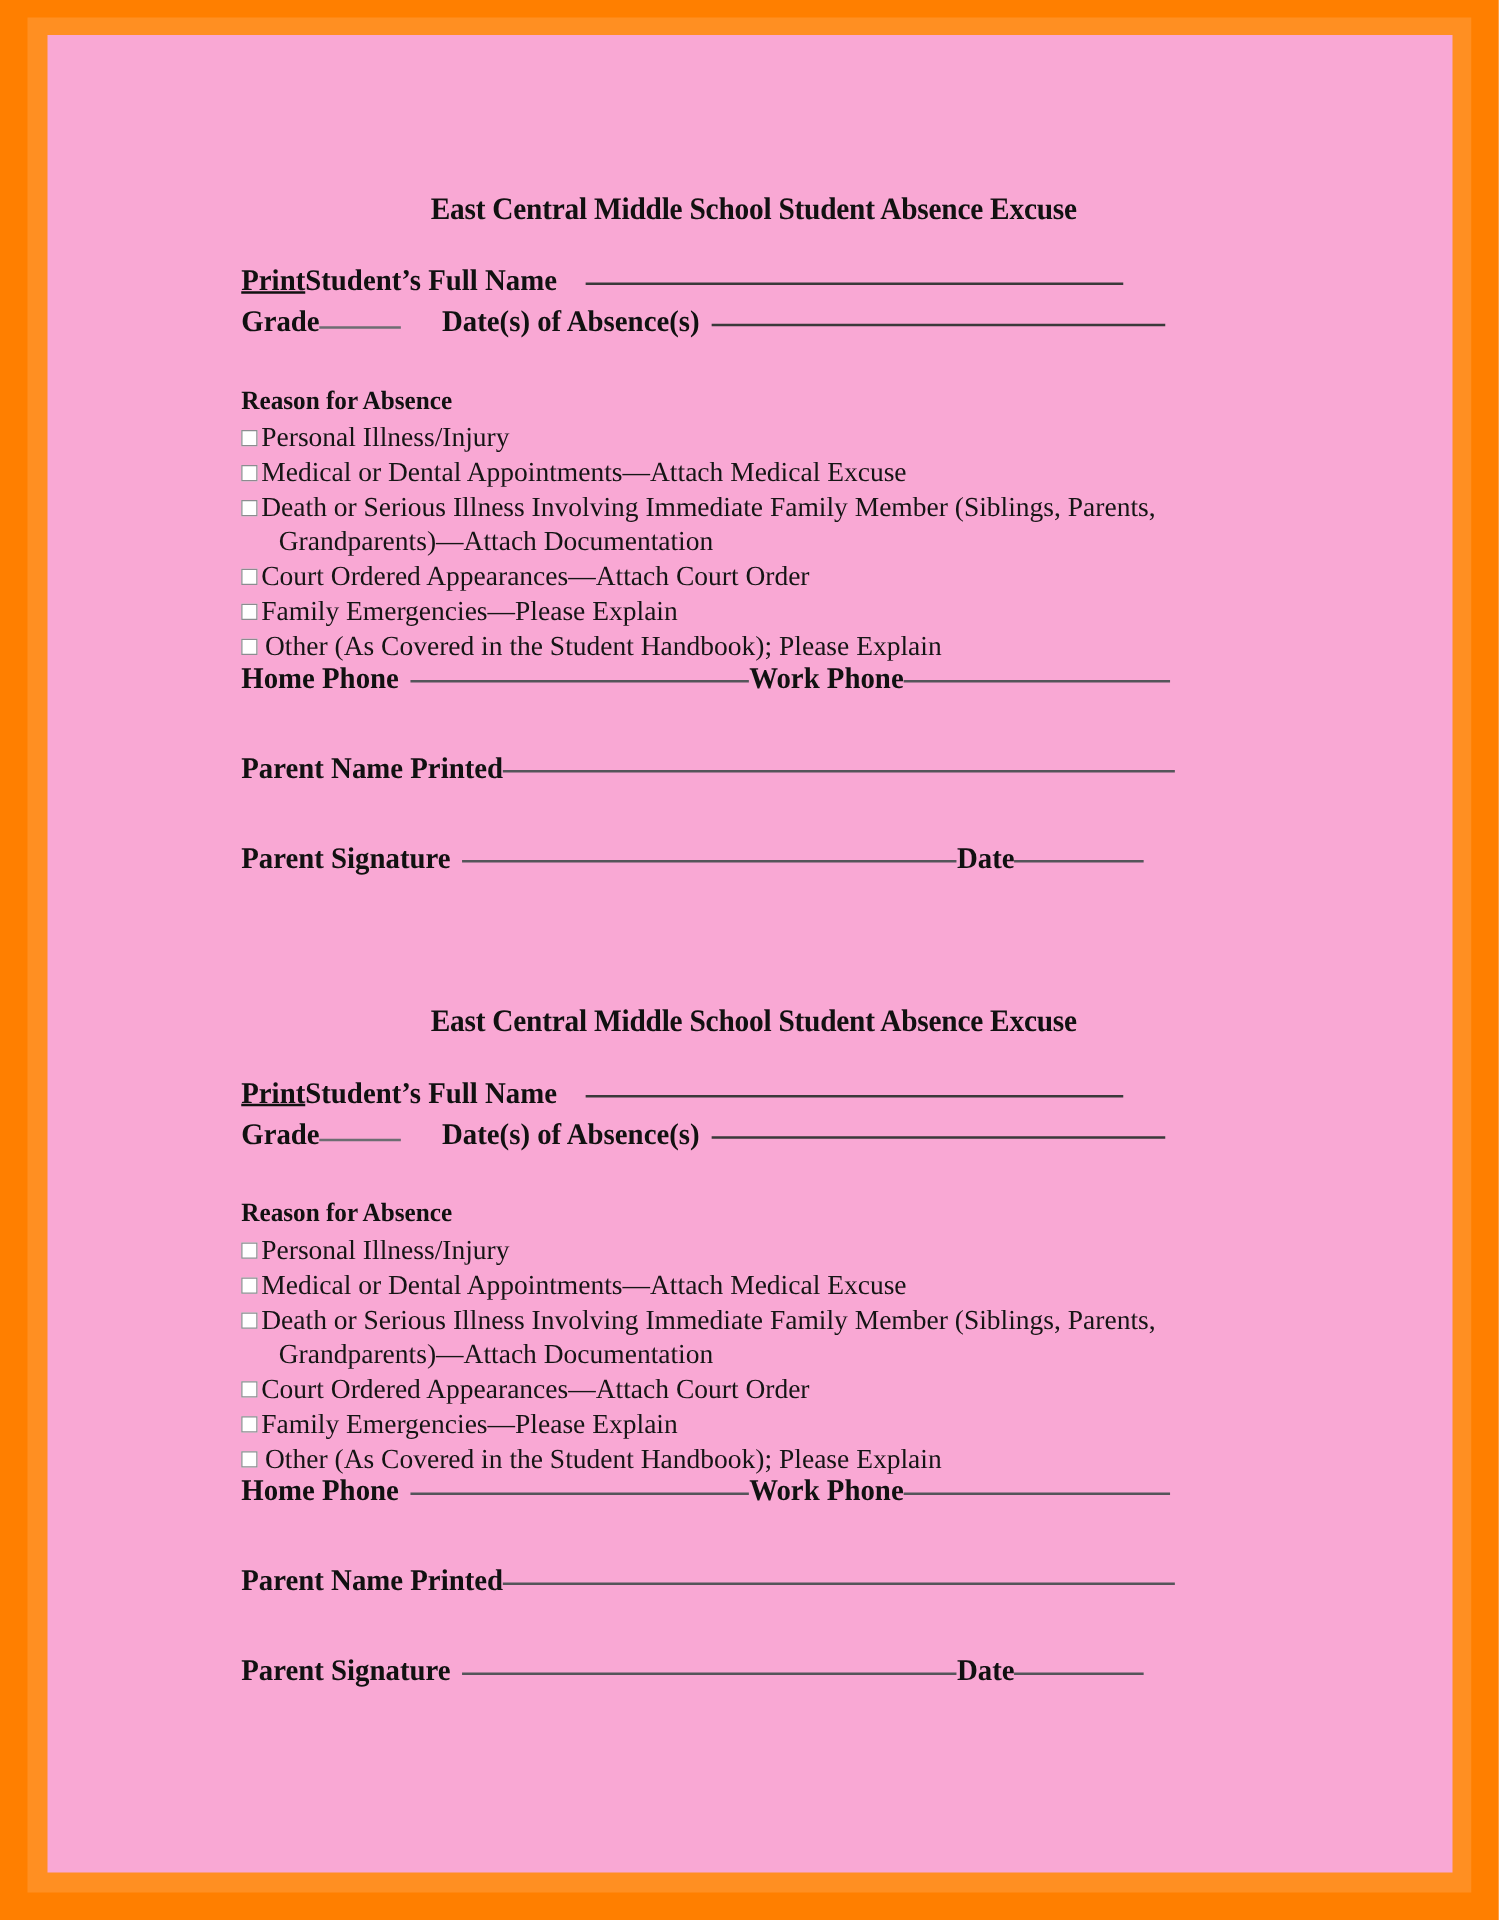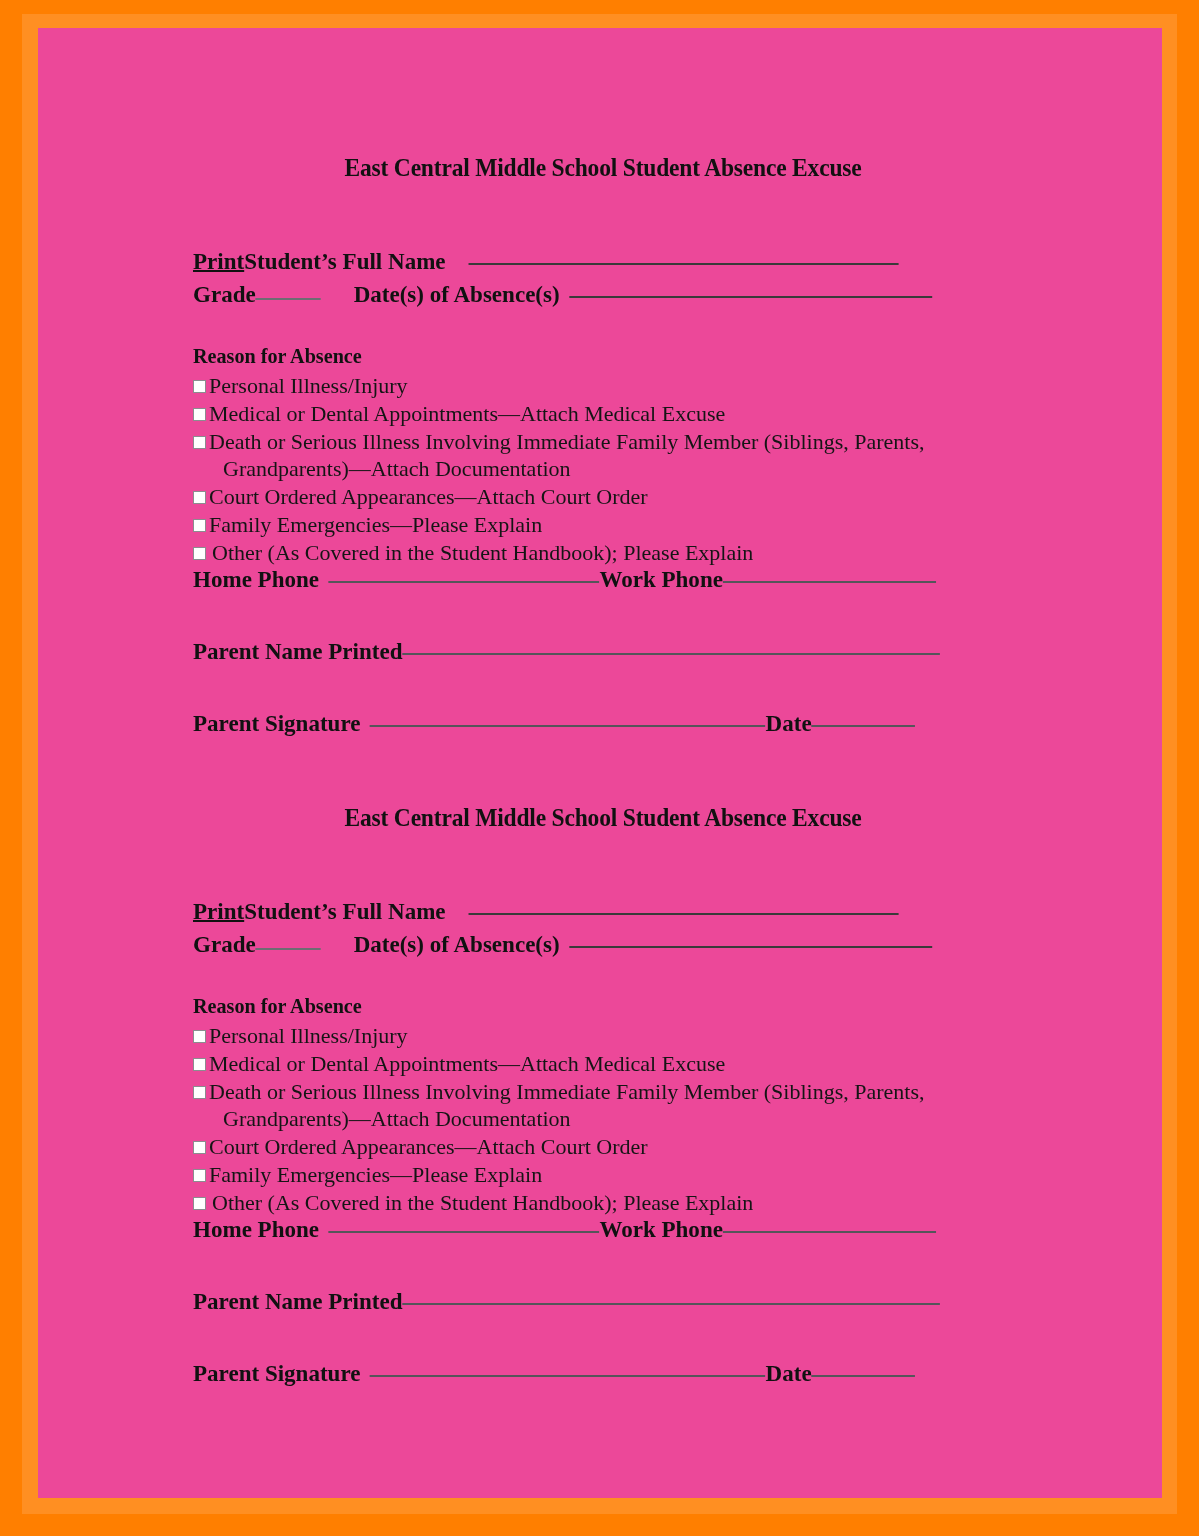--- a/index.html
+++ b/index.html
@@ -32,21 +32,21 @@
     background: #ff8f22;
   }
 
   
   .paper {
     position: absolute;
     left: 38px;
     top: 28px;
     width: 1124px;
     height: 1470px;
-    background: #ec4899;
+    background: #f9a8d4;
   }
 
   .sheet {
     position: absolute;
     left: 0; top: 0;
     width: 1124px;
     height: 1470px;
   }
 
   
@@ -65,21 +65,21 @@
     letter-spacing: -0.2px;
     color: #111111;
     font-family: "Liberation Serif", "DejaVu Serif", serif;
     transform: scaleX(0.94);
     transform-origin: center center;
     margin: 0;
     white-space: nowrap;
   }
 
   .id-lines {
-    margin-top: 66px;
+    margin-top: 30px;
   }
 
   .line-row {
     display: flex;
     align-items: baseline;
     font-weight: bold;
     font-size: 24px;
     color: #111111;
     white-space: nowrap;
     transform: scaleX(0.96);

